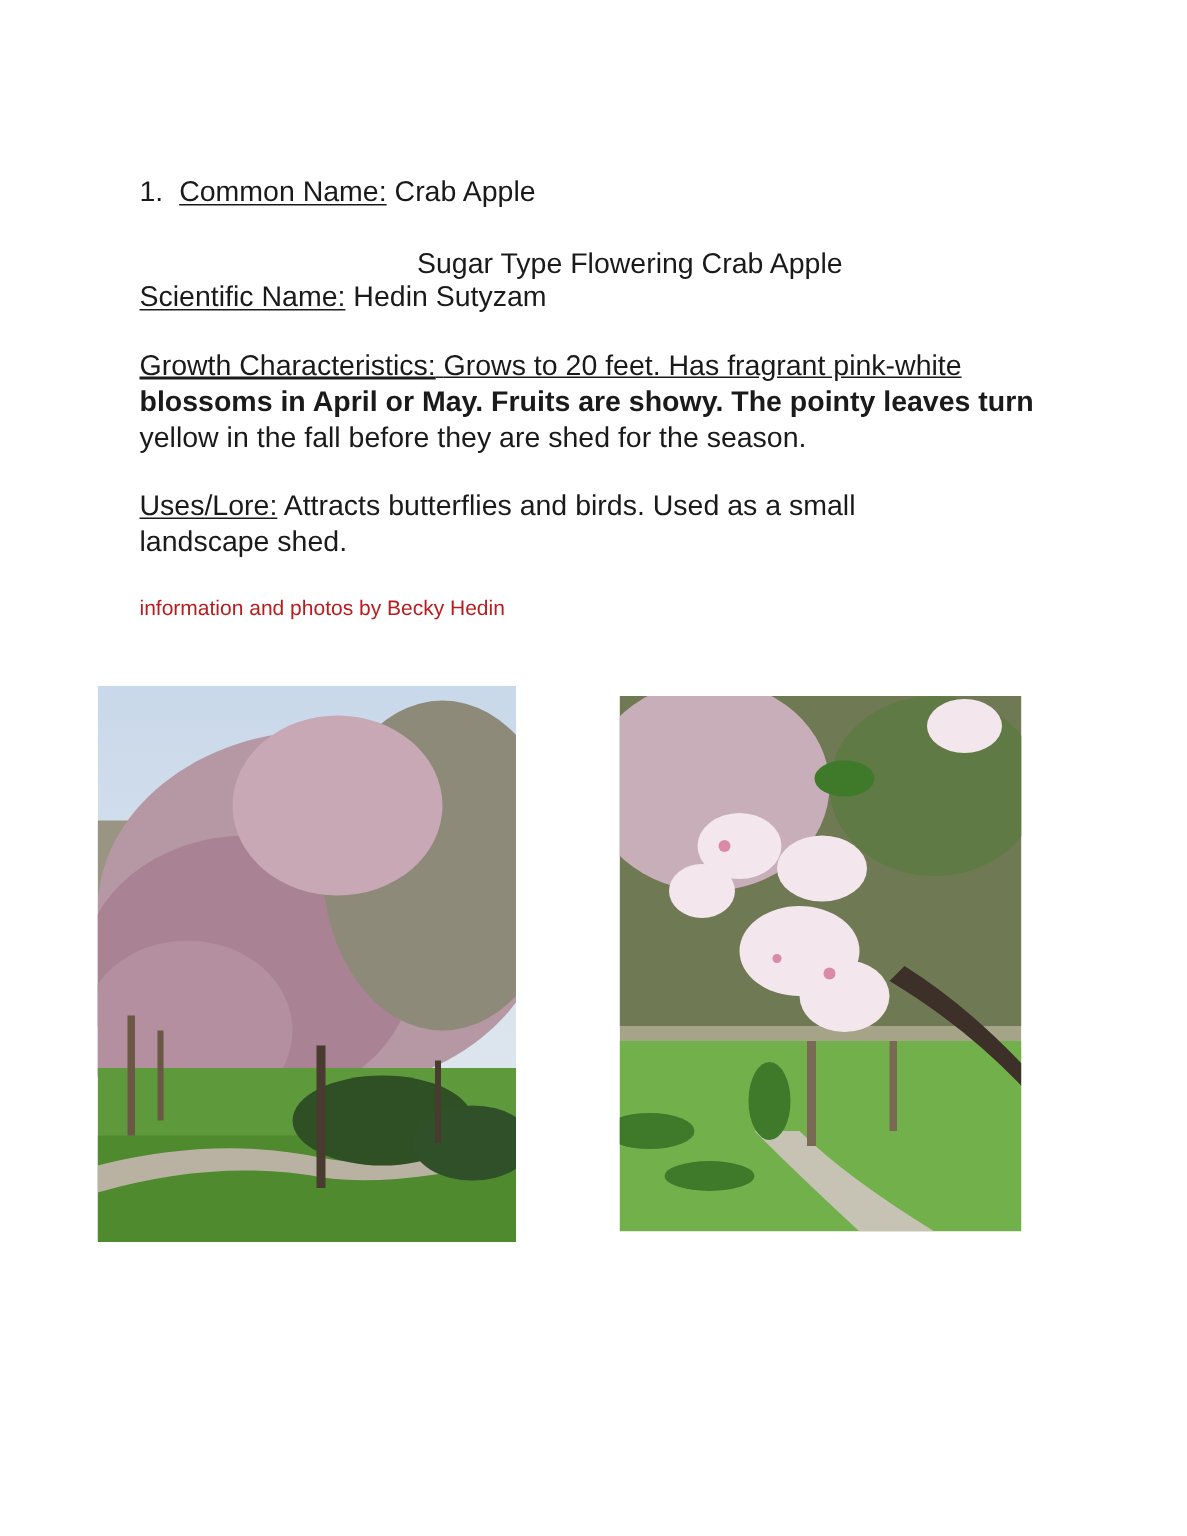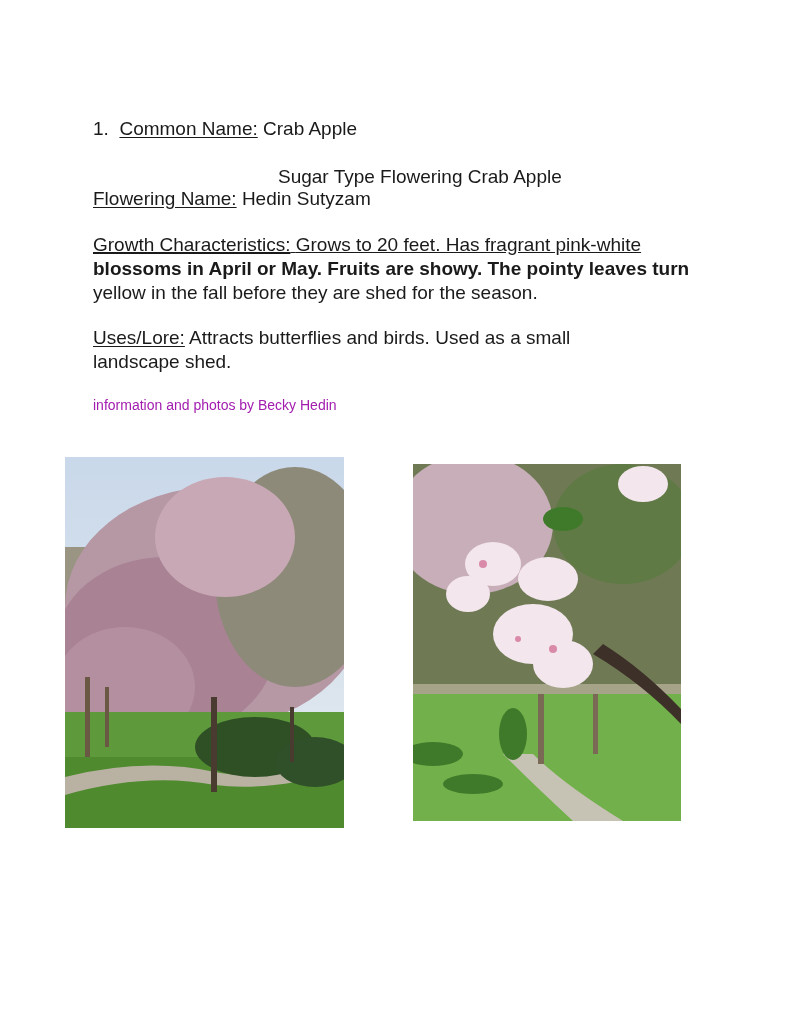--- a/index.html
+++ b/index.html
@@ -1,35 +1,35 @@
 <!DOCTYPE html>
 <html><head>
 <meta charset="utf-8">
 <style>
   html, body { margin:0; padding:0; background:#ffffff; }
   body { width:791px; height:1024px; position:relative; overflow:hidden;
          font-family:"Liberation Sans", sans-serif; color:#1a1a1a; }
   .line { position:absolute; font-size:19px; line-height:24px; white-space:nowrap; }
   .u { text-decoration:underline; text-underline-offset:2px; }
-  .credit { position:absolute; font-size:14px; line-height:18px; left:93px; top:396px; color:#a21caf; }
+  .credit { position:absolute; font-size:14px; line-height:18px; left:93px; top:396px; color:#b91c1c; }
   .photo { position:absolute; overflow:hidden; }
   .photo svg { display:block; width:100%; height:100%; }
 </style>
 </head>
 <body>
 
 <div class="line" style="left:93px; top:117px;">
   <span>1.</span>&nbsp;
   <span class="u">Common Name:</span>
   <span>Crab Apple</span>
 </div>
 <div class="line" style="left:278px; top:141px;margin-top:24px;">Sugar Type Flowering Crab Apple</div>
 
 <div class="line" style="left:93px; top:187px;">
-  <span class="u">Flowering Name:</span>
+  <span class="u">Scientific Name:</span>
   <span>Hedin Sutyzam</span>
 </div>
 
 <div class="line" style="left:93px; top:233px;text-decoration:underline;">
   <span class="u">Growth Characteristics:</span>
   <span>Grows to 20 feet. Has fragrant pink-white</span>
 </div>
 <div class="line" style="left:93px; top:257px;font-weight:bold;">blossoms in April or May. Fruits are showy. The pointy leaves turn</div>
 <div class="line" style="left:93px; top:281px;">yellow in the fall before they are shed for the season.</div>
 

